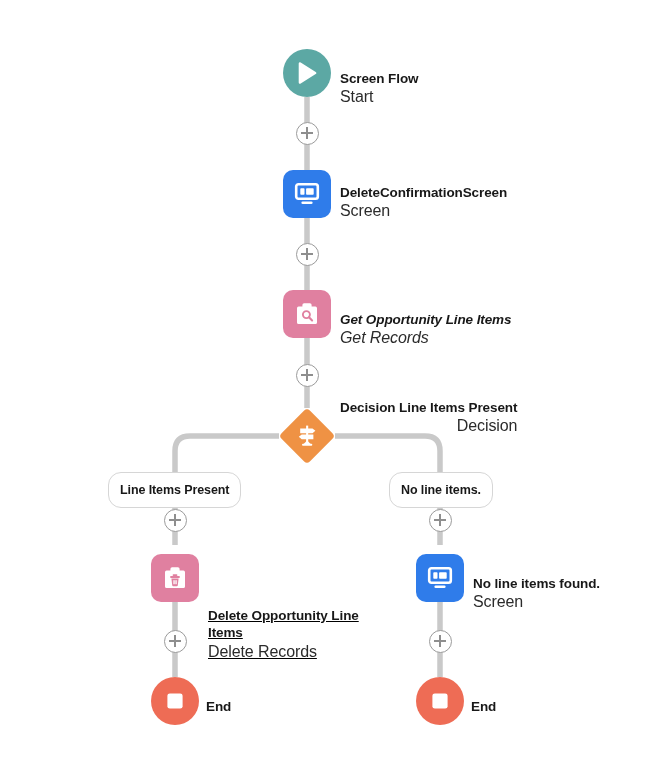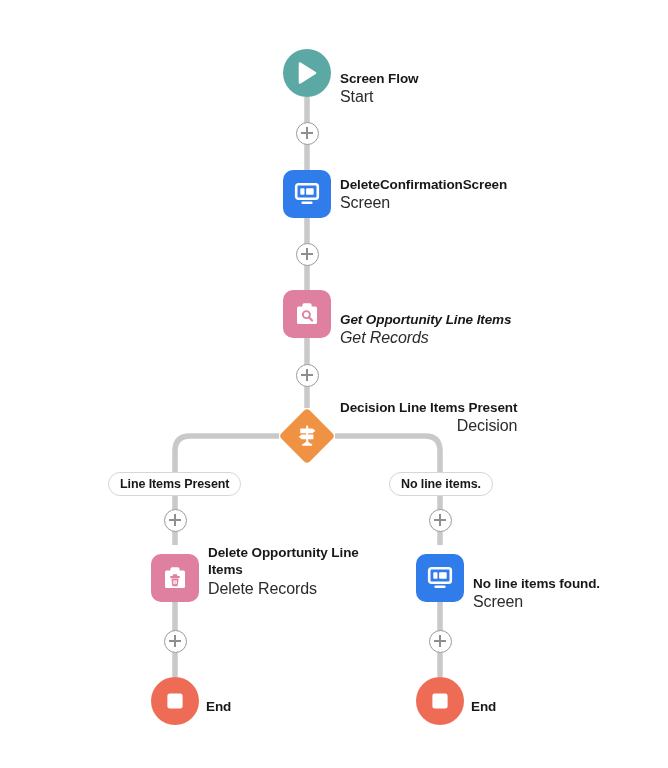--- a/index.html
+++ b/index.html
@@ -146,21 +146,21 @@
   }
   .plus::after {
     top: 50%; left: 4.5px;
     height: 1.6px; width: 11.5px;
     margin-top: -0.8px;
   }
 
   
   .pill {
     position: absolute;
-    height: 24px;
+    height: 36px;
     display: flex;
     align-items: center;
     padding: 0 11px;
     border: 1.3px solid #d6d6d6;
     border-radius: 13px;
     background: #ffffff;
     font-size: 12.5px;
     font-weight: bold;
     color: #181818;
     white-space: nowrap;
@@ -211,21 +211,21 @@
       <div class="elem-square sq-screen">
         <svg width="28" height="28" viewBox="0 0 28 28">
           <rect x="3.2" y="4.2" width="21.6" height="14.6" rx="2.2" fill="none" stroke="#ffffff" stroke-width="2.6"></rect>
           <rect x="7.3" y="8.3" width="4.2" height="6.4" rx="0.8" fill="#ffffff"></rect>
           <rect x="13.1" y="8.3" width="7.6" height="6.4" rx="0.8" fill="#ffffff"></rect>
           <rect x="8.4" y="21.4" width="11.2" height="2.6" rx="1.3" fill="#ffffff"></rect>
         </svg>
       </div>
     </div>
   </div>
-  <div class="label" style="left:340px; top:152px;">
+  <div class="label" style="left:340px; top:160px;">
     <span class="ttl">DeleteConfirmationScreen</span>
     <span class="sub">Screen</span>
   </div>
 
   <div class="node" style="left:307px; top:314px;">
     <div class="glyphbox">
       <div class="elem-square sq-records">
         <svg width="28" height="28" viewBox="0 0 28 28">
           <path d="M5.6 6.6 h16.8 a1.6 1.6 0 0 1 1.6 1.6 v14.2 a1.6 1.6 0 0 1 -1.6 1.6 h-16.8 a1.6 1.6 0 0 1 -1.6 -1.6 v-14.2 a1.6 1.6 0 0 1 1.6 -1.6 z" fill="#ffffff"></path>
           <rect x="9.4" y="3.3" width="9.2" height="5.2" rx="1.7" fill="#ffffff"></rect>
@@ -265,21 +265,21 @@
           <rect x="9.4" y="3.3" width="9.2" height="5.2" rx="1.7" fill="#ffffff"></rect>
           <rect x="9.1" y="12.1" width="9.8" height="1.9" rx="0.9" fill="#E080A0"></rect>
           <rect x="11.6" y="10.3" width="4.8" height="1.7" rx="0.8" fill="#E080A0"></rect>
           <path d="M10.4 14.6 h7.2 l-0.8 6.6 a1.1 1.1 0 0 1 -1.1 1.0 h-3.4 a1.1 1.1 0 0 1 -1.1 -1.0 z" fill="#E080A0"></path>
           <rect x="12.4" y="16.2" width="1.3" height="4.0" fill="#ffffff"></rect>
           <rect x="14.4" y="16.2" width="1.3" height="4.0" fill="#ffffff"></rect>
         </svg>
       </div>
     </div>
   </div>
-  <div class="label" style="left:208px; top:520px; width:160px;">
+  <div class="label" style="left:208px; top:583px; width:160px;text-decoration:underline;">
     <span class="ttl">Delete Opportunity Line Items</span>
     <span class="sub">Delete Records</span>
   </div>
 
   <div class="node" style="left:440px; top:578px;">
     <div class="glyphbox">
       <div class="elem-square sq-screen">
         <svg width="28" height="28" viewBox="0 0 28 28">
           <rect x="3.2" y="4.2" width="21.6" height="14.6" rx="2.2" fill="none" stroke="#ffffff" stroke-width="2.6"></rect>
           <rect x="7.3" y="8.3" width="4.2" height="6.4" rx="0.8" fill="#ffffff"></rect>

